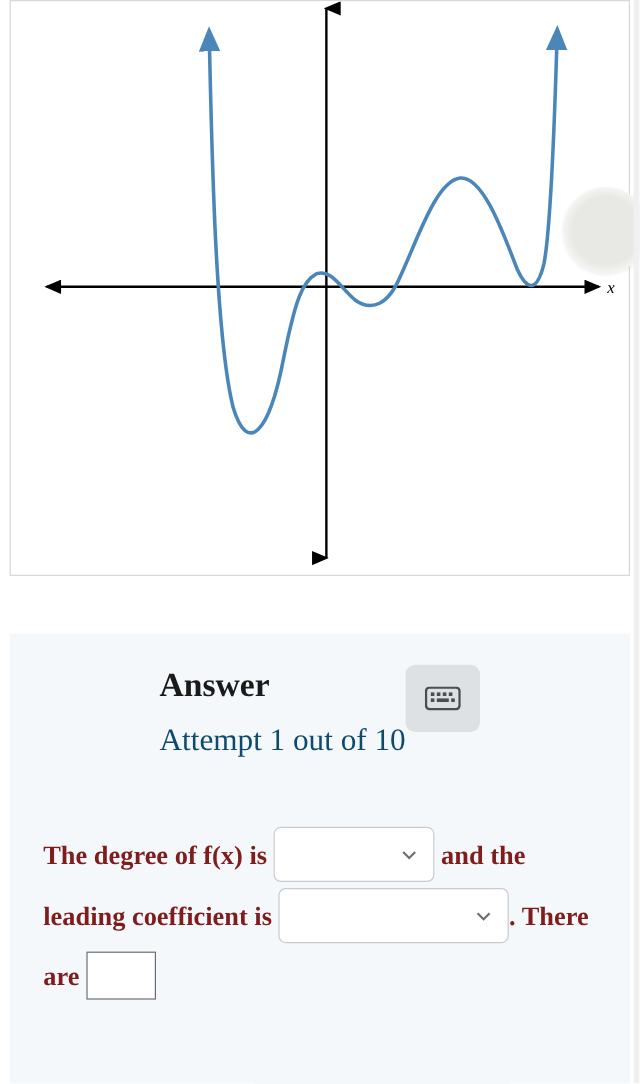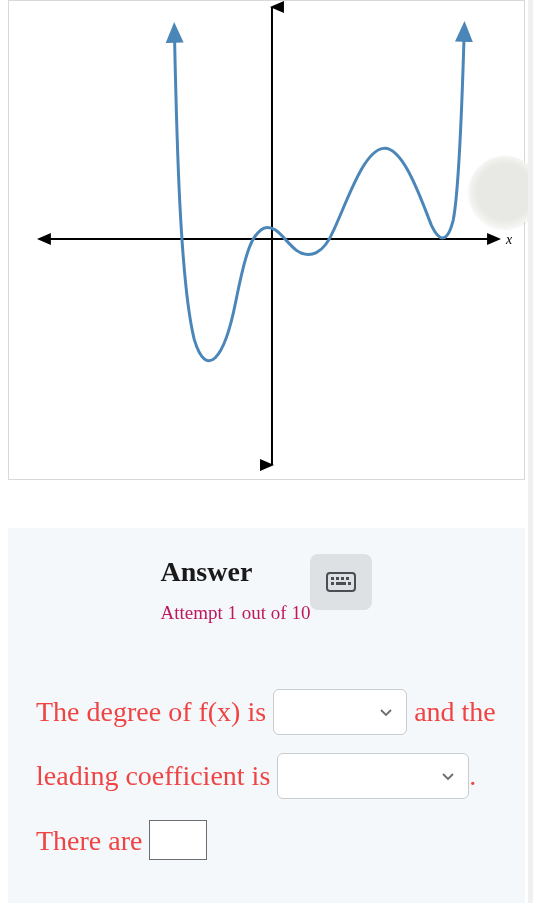--- a/index.html
+++ b/index.html
@@ -45,43 +45,44 @@
     display: flex;
     justify-content: center;
     align-items: flex-start;
   }
   .answer-title {
     font-weight: 700;
     font-size: 28px;
     color: #1a1a1a;
   }
   .attempt-text {
-    color: #be185d;
-    font-size: 19px;
+    color: #0c4a6e;
+    font-size: 26px;
     margin-top: 14px;
     font-family: Georgia, serif;
   }
   .keyboard-btn {
     background: #dde1e4;
     border: none;
     border-radius: 8px;
     width: 62px;
     height: 56px;
     display: flex;
     align-items: center;
     justify-content: center;
     cursor: pointer;
     margin-top: -2px;
   }
   .sentence {
     margin-top: 56px;
-    font-size: 28px;
+    font-size: 22px;
     line-height: 2.3;
-    color: #ef4444;
+    color: #7f1d1d;
     font-family: Georgia, serif;
+    font-weight: bold;
   }
   .dropdown {
     display: inline-flex;
     align-items: center;
     border: 1px solid #c8ccd0;
     border-radius: 6px;
     background: #fff;
     height: 46px;
     padding: 0 12px 0 16px;
     vertical-align: middle;

